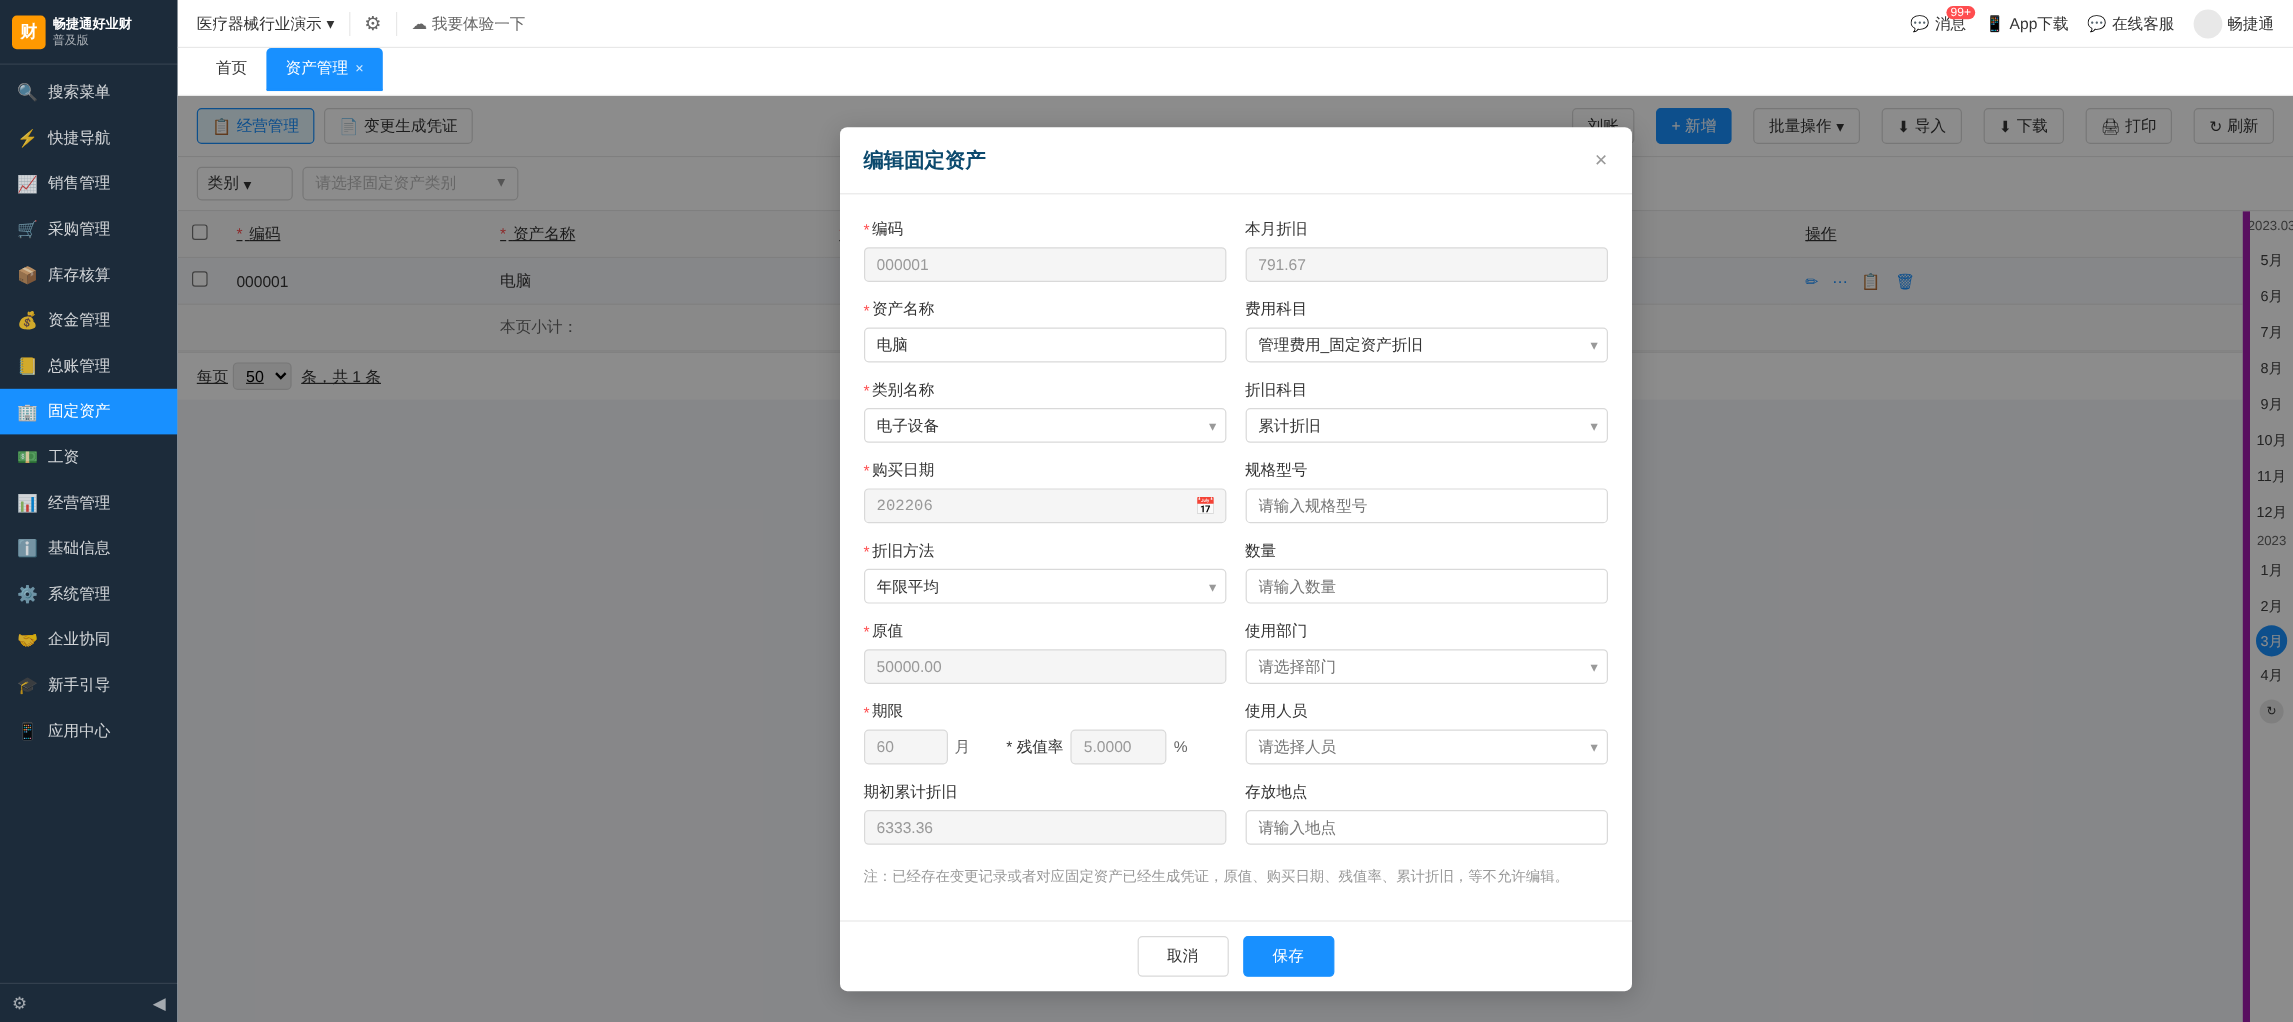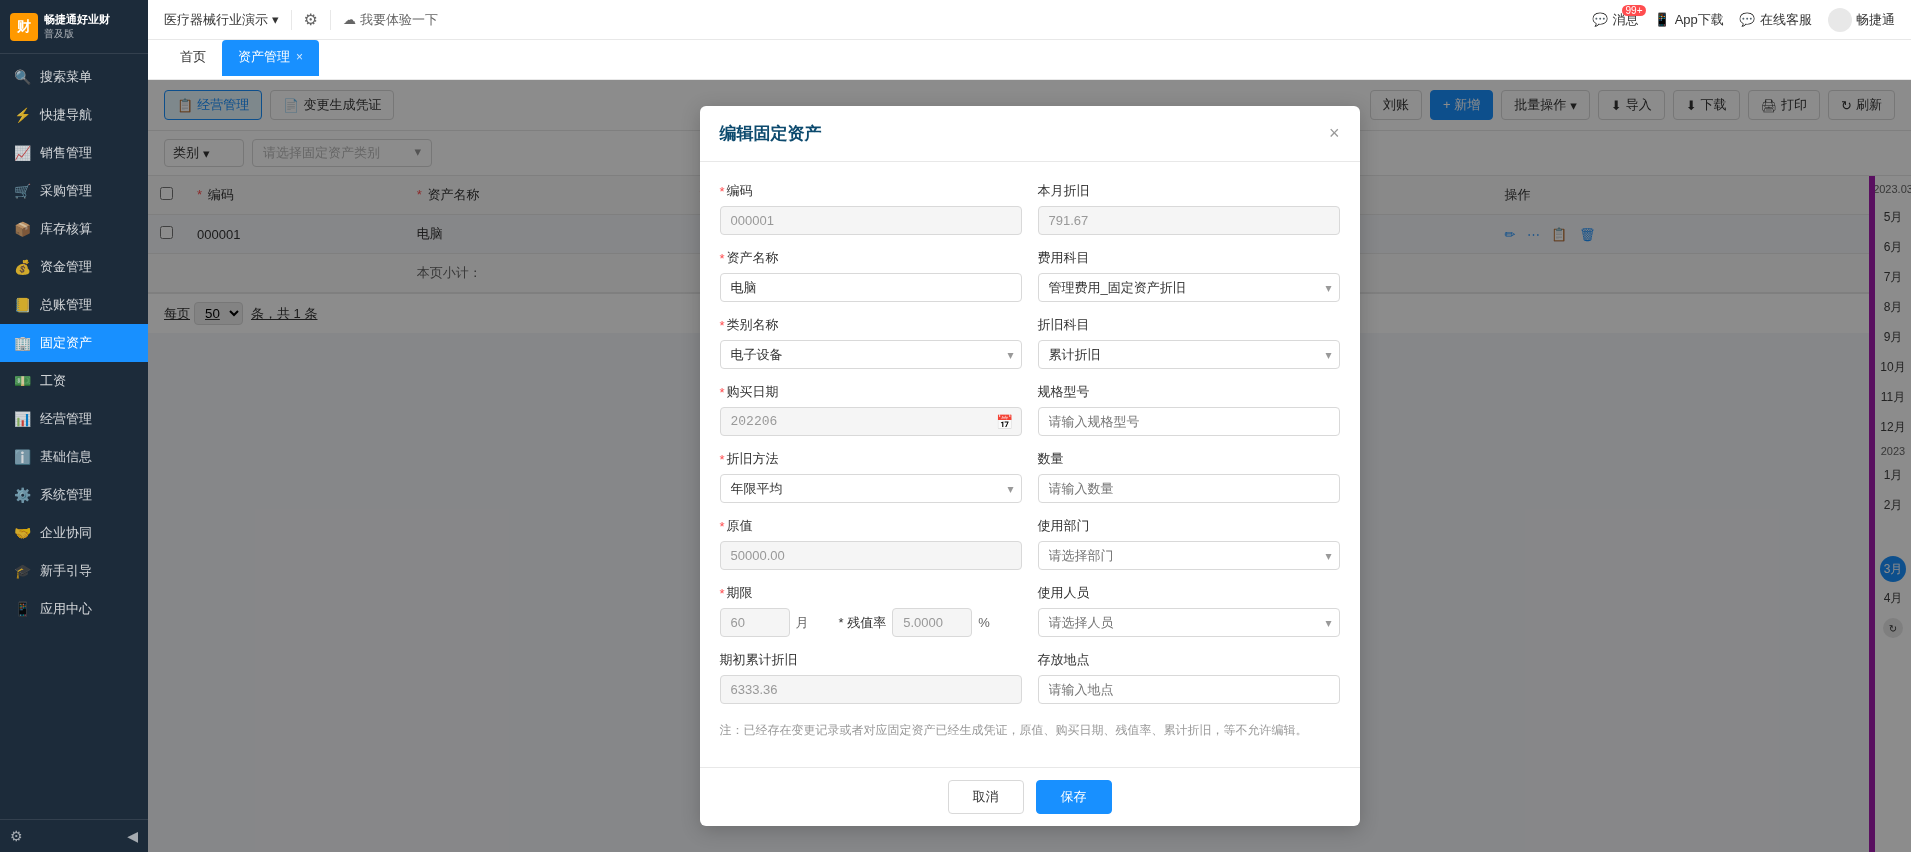--- a/index.html
+++ b/index.html
@@ -45,33 +45,33 @@
     .tab-home { color: #333; }
 
     
     .content-area { flex: 1; background: #f5f6fa; position: relative; overflow: hidden; }
 
     
     .toolbar { background: #fff; padding: 10px 16px; display: flex; align-items: center; gap: 8px; border-bottom: 1px solid #e8e8e8; }
     .toolbar-btn { padding: 5px 12px; border: 1px solid #d9d9d9; border-radius: 4px; background: #fff; cursor: pointer; color: #333; font-size: 13px; display: flex; align-items: center; gap: 4px; }
     .toolbar-btn.primary { background: #1890ff; border-color: #1890ff; color: #fff; }
     .toolbar-btn.active { background: #e6f7ff; border-color: #1890ff; color: #1890ff; }
-    .toolbar-right { margin-left: auto; display: flex; align-items: flex-start; gap: 8px; }
+    .toolbar-right { margin-left: auto; display: flex; align-items: flex-start; gap: 18px; }
 
     
     .filter-bar { background: #fff; padding: 8px 16px; display: flex; align-items: center; gap: 8px; border-bottom: 1px solid #e8e8e8; }
     .filter-select { padding: 4px 8px; border: 1px solid #d9d9d9; border-radius: 4px; background: #fff; cursor: pointer; color: #333; font-size: 13px; display: flex; align-items: center; gap: 4px; min-width: 80px; }
     .filter-input { padding: 4px 10px; border: 1px solid #d9d9d9; border-radius: 4px; background: #fff; color: #999; font-size: 13px; min-width: 180px; }
     .table { width: 100%; border-collapse: collapse; }
-    .table th { background: #fafafa; padding: 10px 12px; border-bottom: 1px solid #e8e8e8; text-align: left; font-weight: 500; color: #333; font-size: 13px; }
+    .table th { background: #fafafa; padding: 10px 12px; border-bottom: 1px solid #e8e8e8; text-align: left; font-weight: 500; color: #333; font-size: 13px; text-decoration: underline; }
     .table td { padding: 10px 12px; border-bottom: 1px solid #e8e8e8; color: #333; font-size: 13px; }
     .table .required { color: #ff4d4f; margin-right: 2px; }
     .subtotal-row td { background: #fafafa; color: #666; }
     .cal-item { width: 30px; height: 28px; display: flex; align-items: center; justify-content: center; font-size: 12px; color: #404040; cursor: pointer; border-radius: 4px; }
-    .cal-item.highlight { background: #1890ff; color: #fff; border-radius: 50%; width: 26px; height: 26px; margin-top: 35px; }
+    .cal-item.highlight { background: #1890ff; color: #fff; border-radius: 50%; width: 26px; height: 26px; }
 
     
     .overlay { position: absolute; top: 0; left: 0; right: 0; bottom: 0; background: rgba(0,0,0,0.45); z-index: 100; display: flex; align-items: center; justify-content: center; }
 
     
     .modal { background: #fff; border-radius: 6px; width: 660px; box-shadow: 0 4px 20px rgba(0,0,0,0.2); }
     .modal-header { padding: 16px 20px; border-bottom: 1px solid #e8e8e8; display: flex; align-items: center; justify-content: space-between; }
     .modal-title { font-size: 17px; font-weight: 700; color: #0c4a6e; }
     .modal-close { cursor: pointer; color: #999; font-size: 18px; }
     .modal-body { padding: 20px; }

